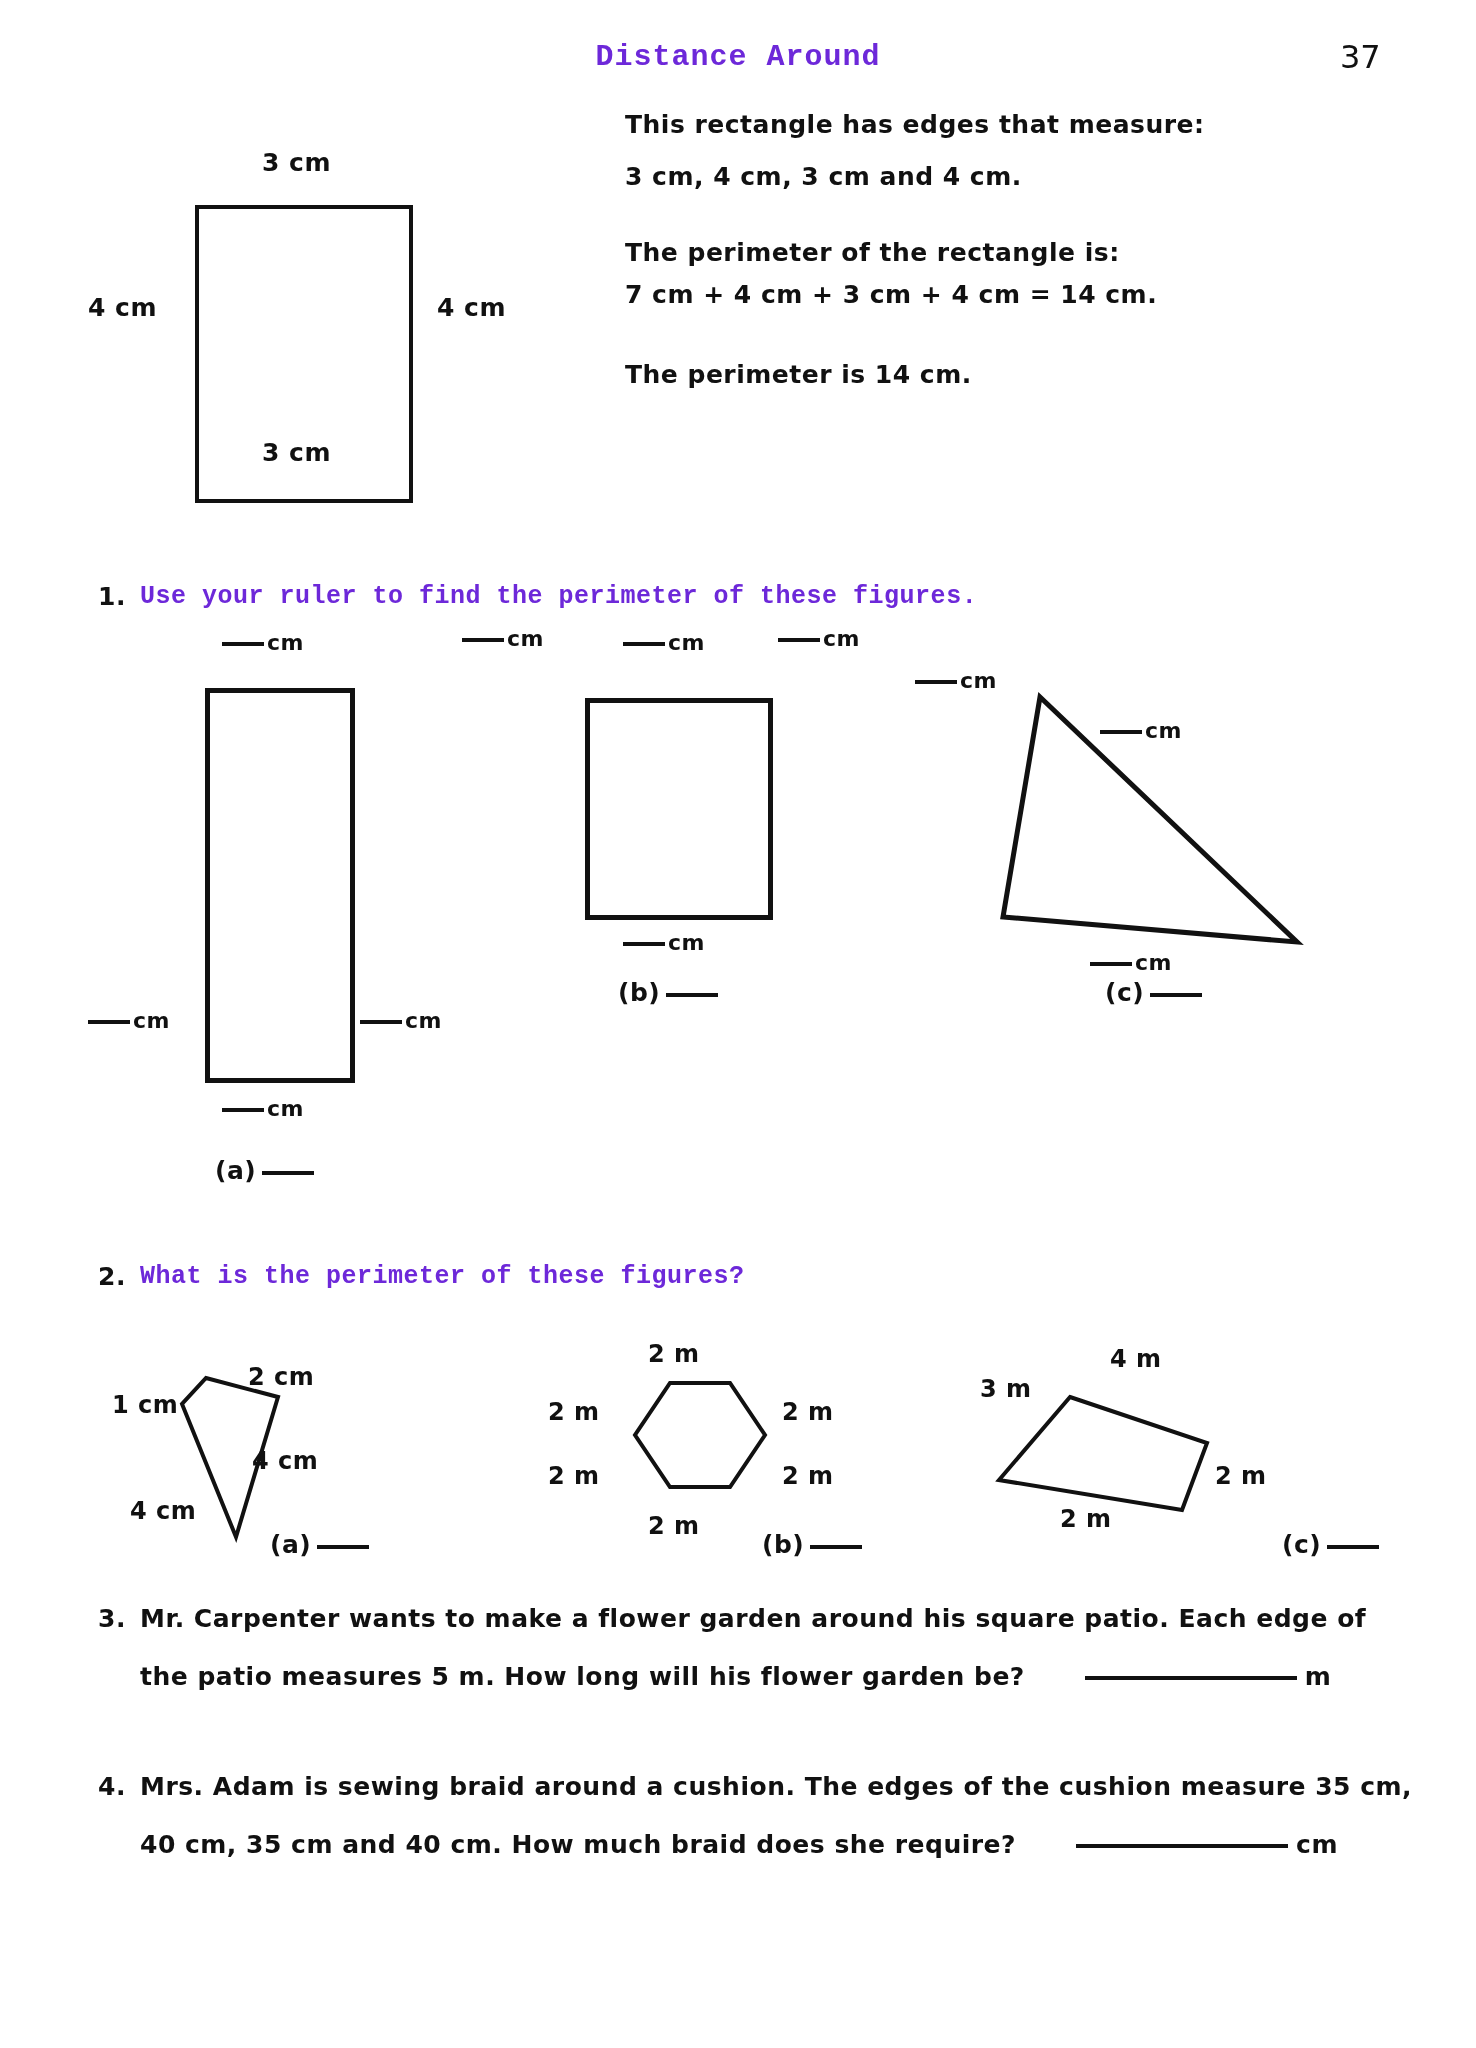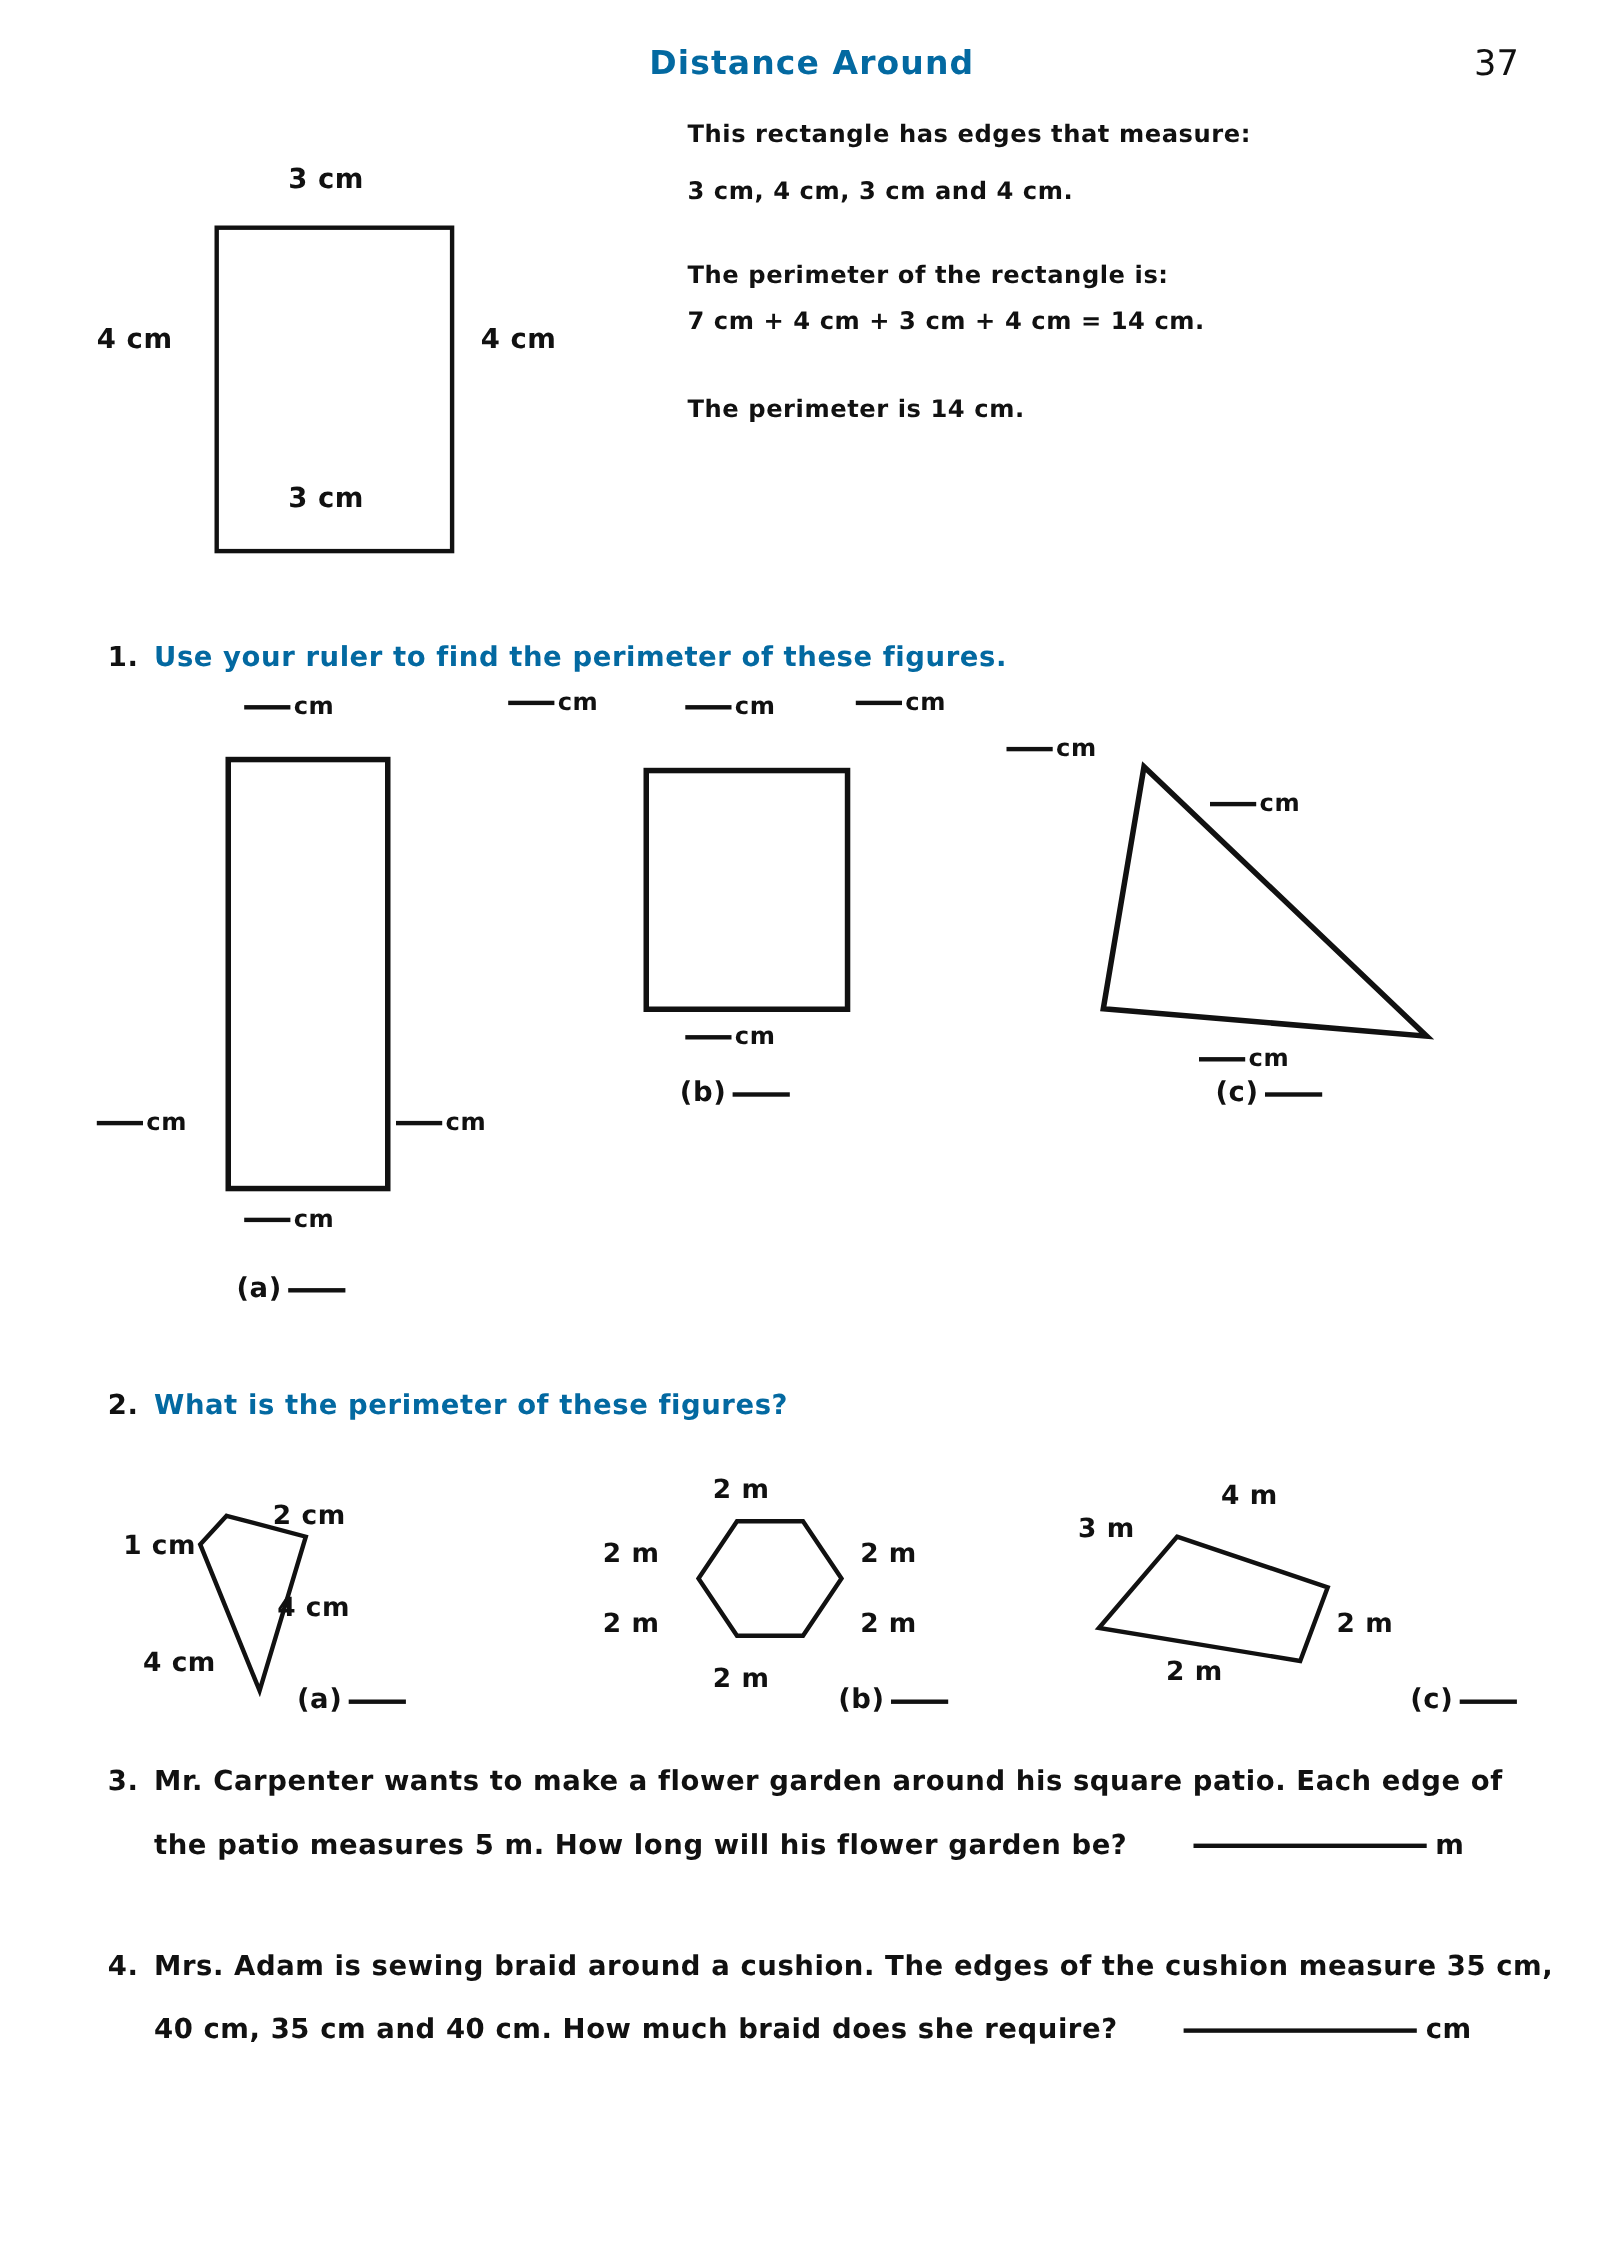--- a/index.html
+++ b/index.html
@@ -17,21 +17,21 @@
     background: #ffffff;
     overflow: hidden;
   }
   .abs { position: absolute; }
   .txt {
     color: #111111;
     font-weight: bold;
     white-space: nowrap;
     letter-spacing: 0.5px;
   }
-  .red { color: #0369a1; }
+  .red { color: #6d28d9; font-family: Liberation Mono, monospace; }
 
   
   #title {
     left: 0; top: 40px; width: 1476px;
     text-align: center;
     font-size: 30px;
     letter-spacing: 1px;
   }
   #page-number {
     left: 1340px; top: 38px;
@@ -46,21 +46,21 @@
     width: 218px; height: 298px;
     border: 4px solid #111;
     box-sizing: border-box;
   }
   .ex-lbl { font-size: 25px; margin-top: 40px; }
   #ex-top   { left: 262px; top: 108px; }
   #ex-left  { left: 88px;  top: 253px; }
   #ex-right { left: 437px; top: 253px; }
   #ex-bot   { left: 262px; top: 398px; }
 
-  .ex-text { font-size: 22px; left: 625px; }
+  .ex-text { font-size: 25px; left: 625px; }
   #ex-t1 { top: 110px; }
   #ex-t2 { top: 162px; }
   #ex-t3 { top: 238px; }
   #ex-t4 { top: 280px; }
   #ex-t5 { top: 360px; }
 
   
   .qnum {
     font-size: 25px;
     color: #111;

